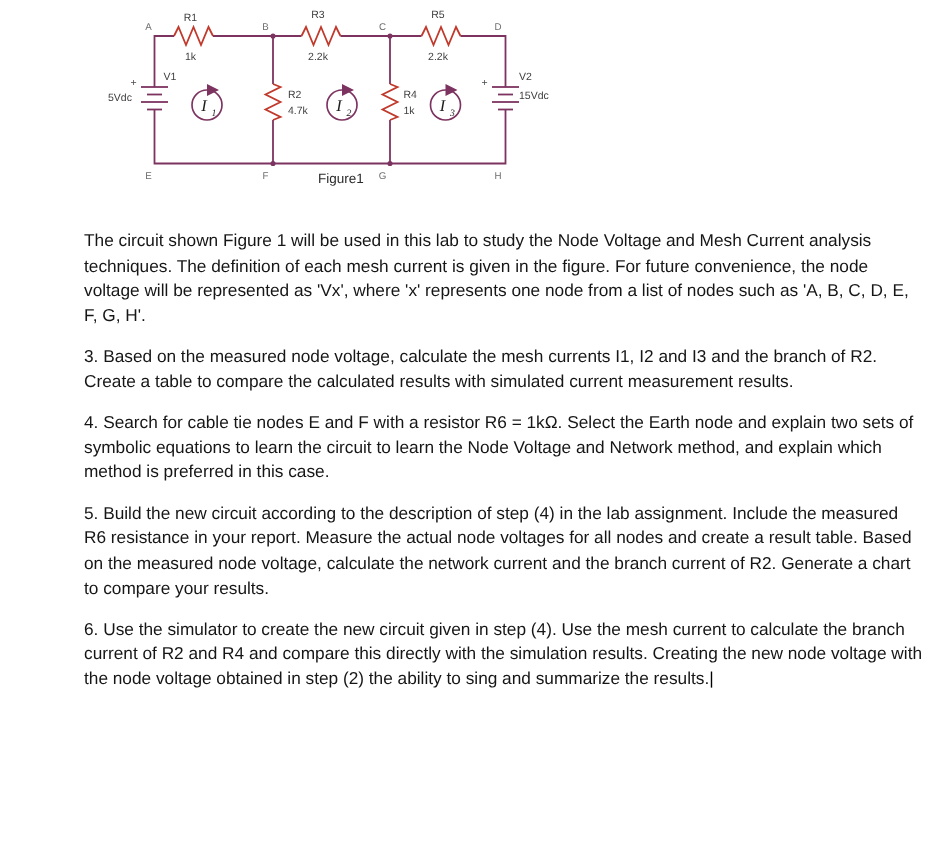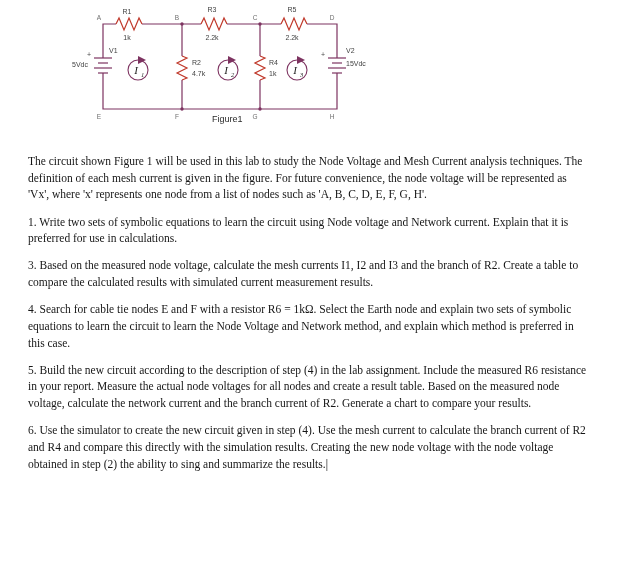--- a/index.html
+++ b/index.html
@@ -16,22 +16,22 @@
   svg .dot  { fill:var(--wire); stroke:none; }
   svg .arrow{ fill:var(--wire); stroke:none; }
   svg .mesh { stroke:var(--wire); stroke-width:1.1; fill:none; }
   svg text  { font-family:"Liberation Sans", sans-serif; fill:var(--label); }
   .comp-label { font-size:7px; }
   .node-label { font-size:6.5px; fill:#6e6e6e; }
   .plus-label { font-size:7px; fill:#4a4a4a; }
   .mesh-sym { font-size:11px; font-style:italic; font-family:"Liberation Serif", serif; fill:#1e1e1e; }
   .mesh-sub { font-size:6.5px; font-style:italic; font-family:"Liberation Serif", serif; fill:#1e1e1e; }
 
-  .text-area { position:absolute; left:28px; top:153px; width:560px; color:#161616;
-               font-size:11.5px; line-height:1.45;font-family:Liberation Serif, serif; }
+  .text-area { position:absolute; left:56px; top:153px; width:560px; color:#161616;
+               font-size:11.5px; line-height:1.45; }
   .text-area p { margin:0 0 10.5px 0; }
   .caret { color:#000; }
 </style>
 </head>
 <body>
 
 <div class="page">
 
   <div class="figure-area">
     <svg width="350" height="124" viewBox="0 0 350 124">
@@ -117,20 +117,19 @@
       <text class="node-label" x="107" y="115" text-anchor="middle">F</text>
       <text class="node-label" x="185" y="115" text-anchor="middle">G</text>
       <text class="node-label" x="262" y="115" text-anchor="middle">H</text>
     </svg>
   </div>
 
   <div class="caption">Figure1</div>
 
   <div class="text-area">
     <p><span>The circuit shown Figure 1 will be used in this lab to study the Node Voltage and Mesh Current analysis techniques. The definition of each mesh current is given in the figure. For future convenience, the node voltage will be represented as 'Vx', where 'x' represents one node from a list of nodes such as 'A, B, C, D, E, F, G, H'.</span></p>
-    <p><span>1. Write two sets of symbolic equations to learn the circuit using Node voltage and Network current. Explain that it is preferred for use in calculations.</span></p>
     <p><span>3. Based on the measured node voltage, calculate the mesh currents I1, I2 and I3 and the branch of R2. Create a table to compare the calculated results with simulated current measurement results.</span></p>
     <p><span>4. Search for cable tie nodes E and F with a resistor R6 = 1kΩ. Select the Earth node and explain two sets of symbolic equations to learn the circuit to learn the Node Voltage and Network method, and explain which method is preferred in this case.</span></p>
     <p><span>5. Build the new circuit according to the description of step (4) in the lab assignment. Include the measured R6 resistance in your report. Measure the actual node voltages for all nodes and create a result table. Based on the measured node voltage, calculate the network current and the branch current of R2. Generate a chart to compare your results.</span></p>
     <p><span>6. Use the simulator to create the new circuit given in step (4). Use the mesh current to calculate the branch current of R2 and R4 and compare this directly with the simulation results. Creating the new node voltage with the node voltage obtained in step (2) the ability to sing and summarize the results.</span><span class="caret">|</span></p>
   </div>
 
 </div>
 
 </body></html>

